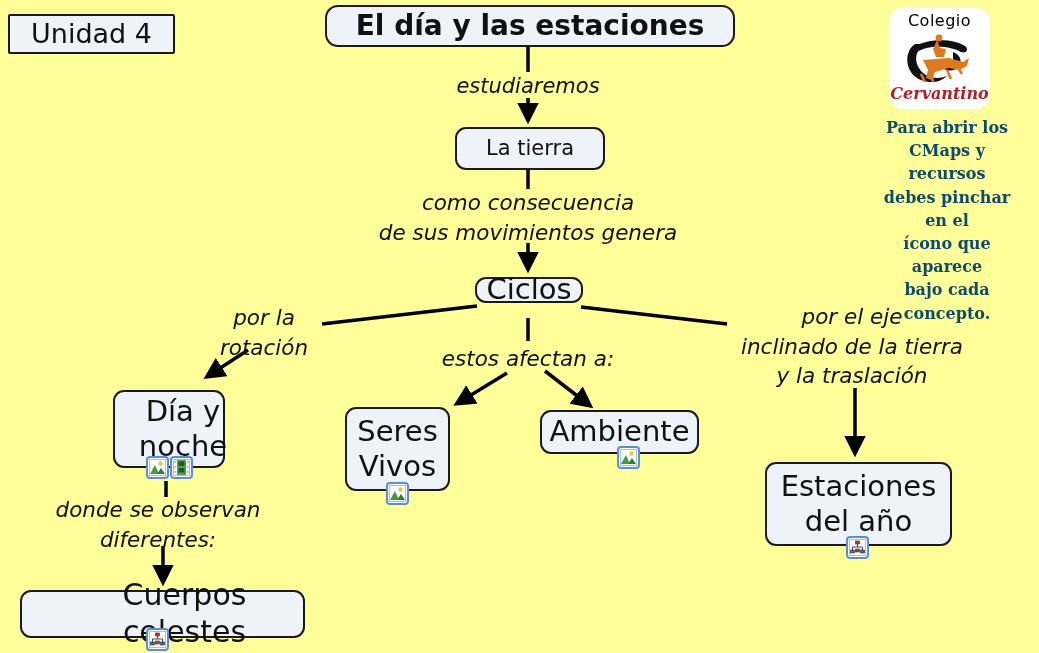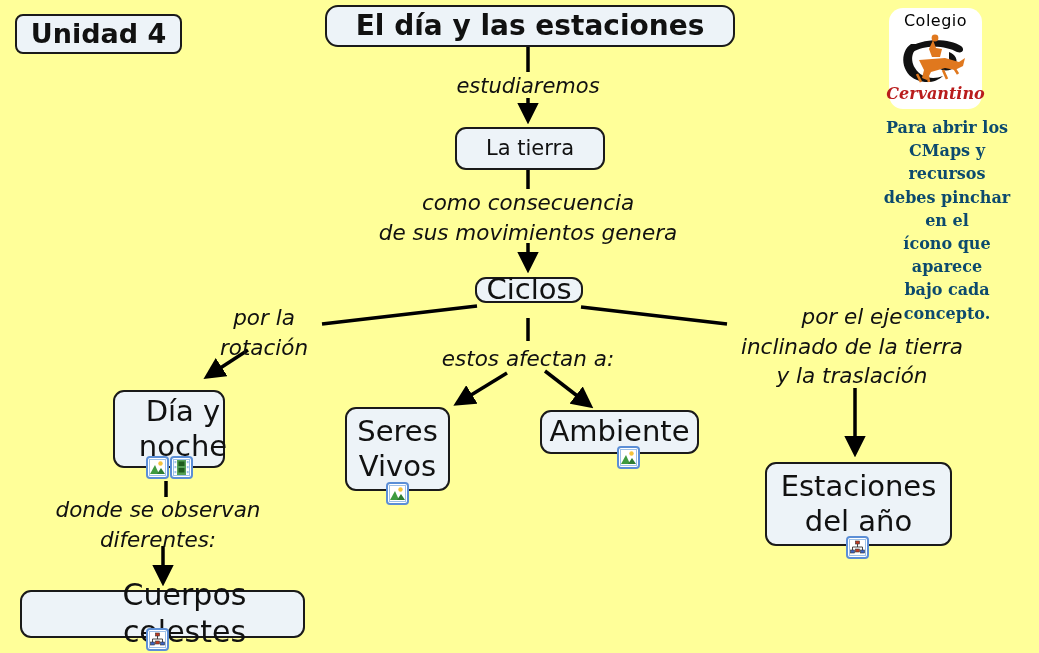--- a/index.html
+++ b/index.html
@@ -39,21 +39,21 @@
     background: #ffffff;
     border: 2px solid #5b8ed6;
     border-radius: 4px;
     display: flex; align-items: center; justify-content: center;
     z-index: 3;
     cursor: pointer;
   }
   .logo-card {
     position: absolute;
     left: 889px; top: 8px;
-    width: 93px; height: 101px;
+    width: 101px; height: 101px;
     background: #ffffff;
     border-radius: 14px;
     display: flex; flex-direction: column; align-items: center;
     padding-top: 3px;
     z-index: 2;
   }
   .logo-top { font-size: 16px; color: #000; letter-spacing: 0.5px; }
   .logo-bottom {
     font-family: "DejaVu Serif", "Liberation Serif", serif;
     font-weight: bold; font-style: italic;
@@ -96,21 +96,21 @@
   <line x1="507" y1="373" x2="458" y2="403" stroke="#000" stroke-width="3.5" marker-end="url(#ah)"></line>
   <line x1="545" y1="371" x2="589" y2="405" stroke="#000" stroke-width="3.5" marker-end="url(#ah)"></line>
 
   <line x1="581" y1="307" x2="727" y2="324" stroke="#000" stroke-width="3.5"></line>
   <line x1="855" y1="388" x2="855" y2="452" stroke="#000" stroke-width="3.5" marker-end="url(#ah)"></line>
 
   <line x1="166" y1="481" x2="166" y2="497" stroke="#000" stroke-width="3.5"></line>
   <line x1="163" y1="546" x2="163" y2="581" stroke="#000" stroke-width="3.5" marker-end="url(#ah)"></line>
 </svg>
 
-<div class="node" style="left:8px; top:14px; width:167px; height:40px; font-weight:bold; font-size:27px; border-radius:8px;margin-left:7px;">
+<div class="node" style="left:8px; top:14px; width:167px; height:40px; font-weight:normal; font-size:27px; border-radius:2px;">
   <span>Unidad 4</span>
 </div>
 
 <div class="node" style="left:325px; top:5px; width:410px; height:42px; font-weight:bold; font-size:28px; border-radius:13px;">
   <span>El día y las estaciones</span>
 </div>
 
 <div class="logo-card">
   <div class="logo-top">Colegio</div>
   <svg width="78" height="58" viewBox="0 0 78 58">

